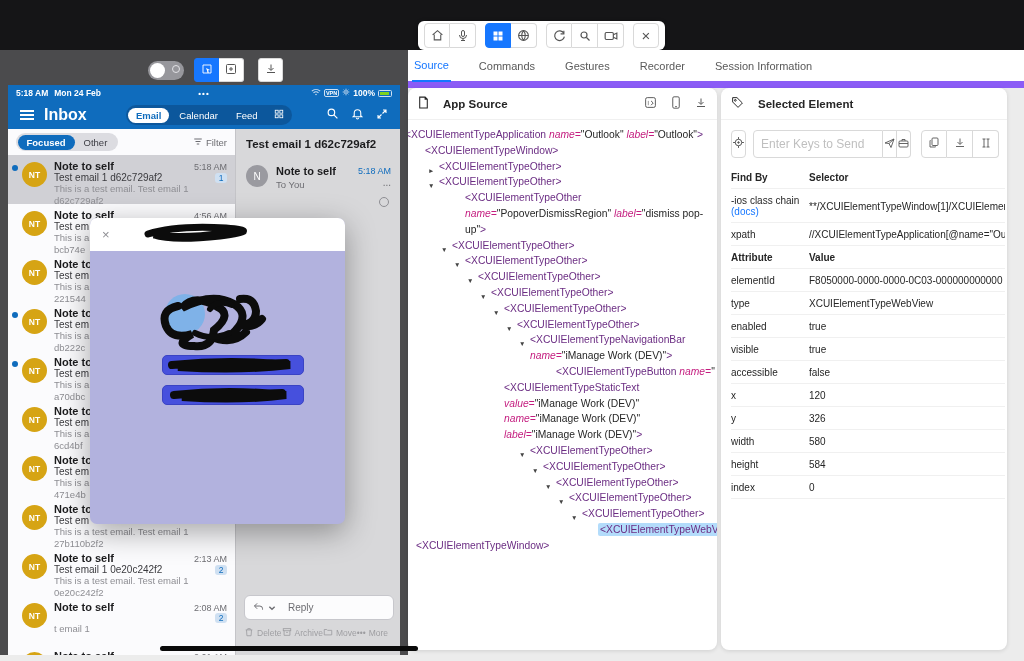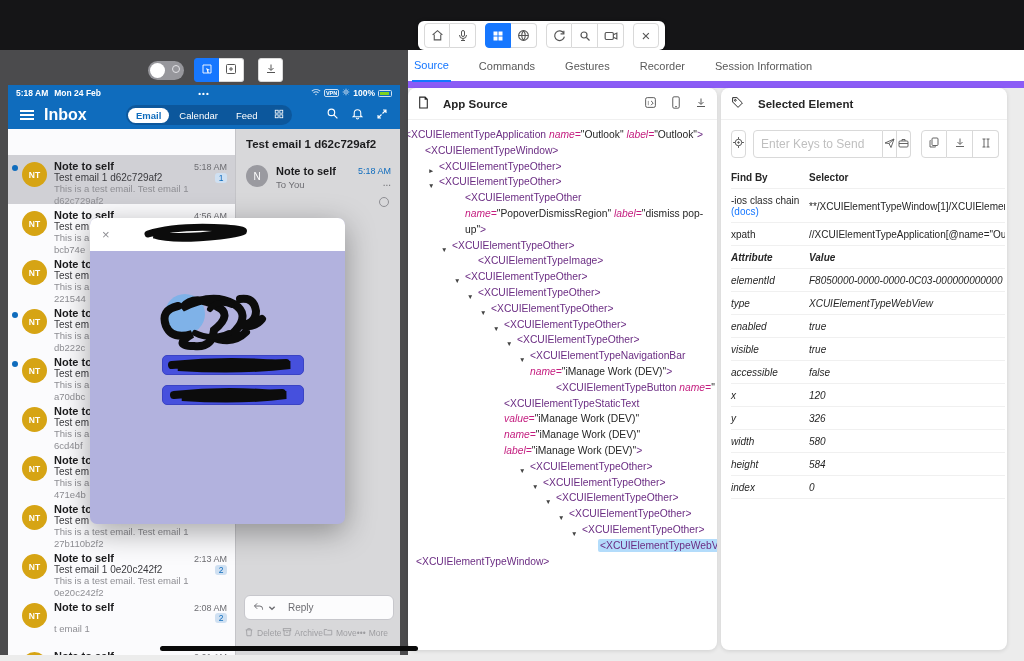--- a/index.html
+++ b/index.html
@@ -134,21 +134,21 @@
   .keys-input { width:130px; height:28px; border:1px solid #d9d9d9; border-radius:4px 0 0 4px; margin-left:7px;
     font-size:12px; padding:0 7px; color:#333; font-family:"Liberation Sans",sans-serif; }
   .keys-input::placeholder { color:#bfbfbf; }
   .mini-btn { width:26px; height:28px; border:1px solid #d9d9d9; background:#fff; display:flex; align-items:center; justify-content:center; color:#555; }
   .tbl { position:absolute; left:10px; right:2px; font-size:10px; color:#262626; }
   .tbl .hrow { display:flex; font-weight:bold; color:#262626; border-bottom:1px solid #f0f0f0; padding:6px 0 5px; }
   .tbl .row { display:flex; border-bottom:1px solid #f0f0f0; padding:6px 0 5px; align-items:center; }
   .tbl .c1 { width:78px; flex:none; padding-right:6px; }
   .tbl .c2 { flex:1; white-space:nowrap; overflow:hidden; }
   .docs-link { color:#1677ff; }
-  .findby-tbl { top:78px; } .attr-tbl { top:158px;font-style:italic; }
+  .findby-tbl { top:78px; } .attr-tbl { top:158px; }
 </style>
 </head>
 <body>
 
 <div class="topband"></div>
 <div class="win-toolbar">
   <div class="btn-group">
     <div class="tb-btn first">
       <span>
           <svg width="13" height="13" viewBox="0 0 24 24" fill="none" stroke="currentColor" stroke-width="2">
@@ -299,20 +299,32 @@
               <path d="M6 16 V11 a6 6 0 0 1 12 0 V16 L20 18 H4 Z"></path>
               <path d="M10 20 a2 2 0 0 0 4 0"></path>
             </svg></span>
         <span><svg width="12" height="12" viewBox="0 0 24 24" fill="none" stroke="#fff" stroke-width="2.2">
               <path d="M14 4 H20 V10 M20 4 L13 11 M10 20 H4 V14 M4 20 L11 13"></path>
             </svg></span>
       </div>
     </div>
 
     <div class="listpane">
+      <div class="list-header">
+        <div class="foc-pill">
+          <div class="p on">Focused</div>
+          <div class="p">Other</div>
+        </div>
+        <div class="filter">
+          <span><svg width="10" height="9" viewBox="0 0 24 20" fill="none" stroke="#6d6d72" stroke-width="2.4">
+                <path d="M3 4 H21 M6 10 H18 M9 16 H15"></path>
+              </svg></span>
+          <span>Filter</span>
+        </div>
+      </div>
       <div class="email-list">
           <div class="email-row sel">
             <div class="dot"></div>
             <div class="avatar">NT</div>
             <div class="em-l1">
               <div class="em-title">Note to self</div>
               <div class="em-time">5:18 AM</div>
             </div>
             <div class="em-l2">
               <div class="em-subj">Test email 1 d62c729af2</div>
@@ -532,21 +544,20 @@
           </svg></span>
     </span>
   </div>
   <div class="tree">
       <div class="trow" style="padding-left: 4px; margin-left: -7px;">&lt;XCUIElementTypeApplication <span class="a">name=</span><span class="q">"Outlook"</span> <span class="a">label=</span><span class="q">"Outlook"</span>&gt;</div>
       <div class="trow" style="padding-left: 17px;">&lt;XCUIElementTypeWindow&gt;</div>
       <div class="trow" style="padding-left: 31px;"><span class="caret">►</span>&lt;XCUIElementTypeOther&gt;</div>
       <div class="trow" style="padding-left: 31px;"><span class="caret">▼</span>&lt;XCUIElementTypeOther&gt;</div>
       <div class="trow" style="padding-left: 57px;">&lt;XCUIElementTypeOther <span class="a">name=</span><span class="q">"PopoverDismissRegion"</span> <span class="a">label=</span><span class="q">"dismiss pop-up"</span>&gt;</div>
       <div class="trow" style="padding-left: 44px;"><span class="caret">▼</span>&lt;XCUIElementTypeOther&gt;</div>
-      <div class="trow" style="padding-left: 70px;">&lt;XCUIElementTypeImage&gt;</div>
       <div class="trow" style="padding-left: 57px;"><span class="caret">▼</span>&lt;XCUIElementTypeOther&gt;</div>
       <div class="trow" style="padding-left: 70px;"><span class="caret">▼</span>&lt;XCUIElementTypeOther&gt;</div>
       <div class="trow" style="padding-left: 83px;"><span class="caret">▼</span>&lt;XCUIElementTypeOther&gt;</div>
       <div class="trow" style="padding-left: 96px;"><span class="caret">▼</span>&lt;XCUIElementTypeOther&gt;</div>
       <div class="trow" style="padding-left: 109px;"><span class="caret">▼</span>&lt;XCUIElementTypeOther&gt;</div>
       <div class="trow" style="padding-left: 122px;"><span class="caret">▼</span>&lt;XCUIElementTypeNavigationBar <span class="a">name=</span><span class="q">"iManage Work (DEV)"</span>&gt;</div>
       <div class="trow nowrap" style="padding-left: 148px;">&lt;XCUIElementTypeButton <span class="a">name=</span><span class="q">"Close"</span> </div>
       <div class="trow" style="padding-left: 96px;">&lt;XCUIElementTypeStaticText <span class="a">value=</span><span class="q">"iManage Work (DEV)"</span> <span class="a">name=</span><span class="q">"iManage Work (DEV)"</span> <span class="a">label=</span><span class="q">"iManage Work (DEV)"</span>&gt;</div>
       <div class="trow" style="padding-left: 122px;"><span class="caret">▼</span>&lt;XCUIElementTypeOther&gt;</div>
       <div class="trow" style="padding-left: 135px;"><span class="caret">▼</span>&lt;XCUIElementTypeOther&gt;</div>

